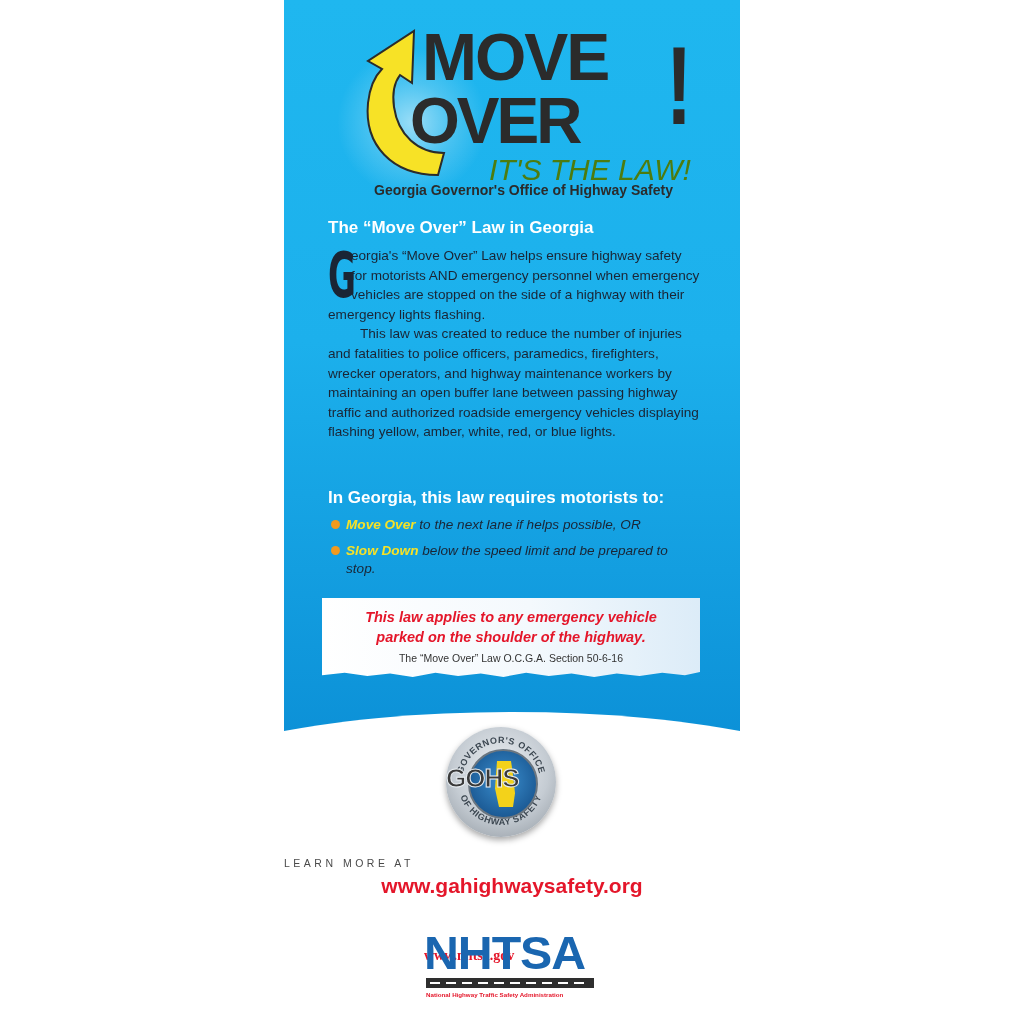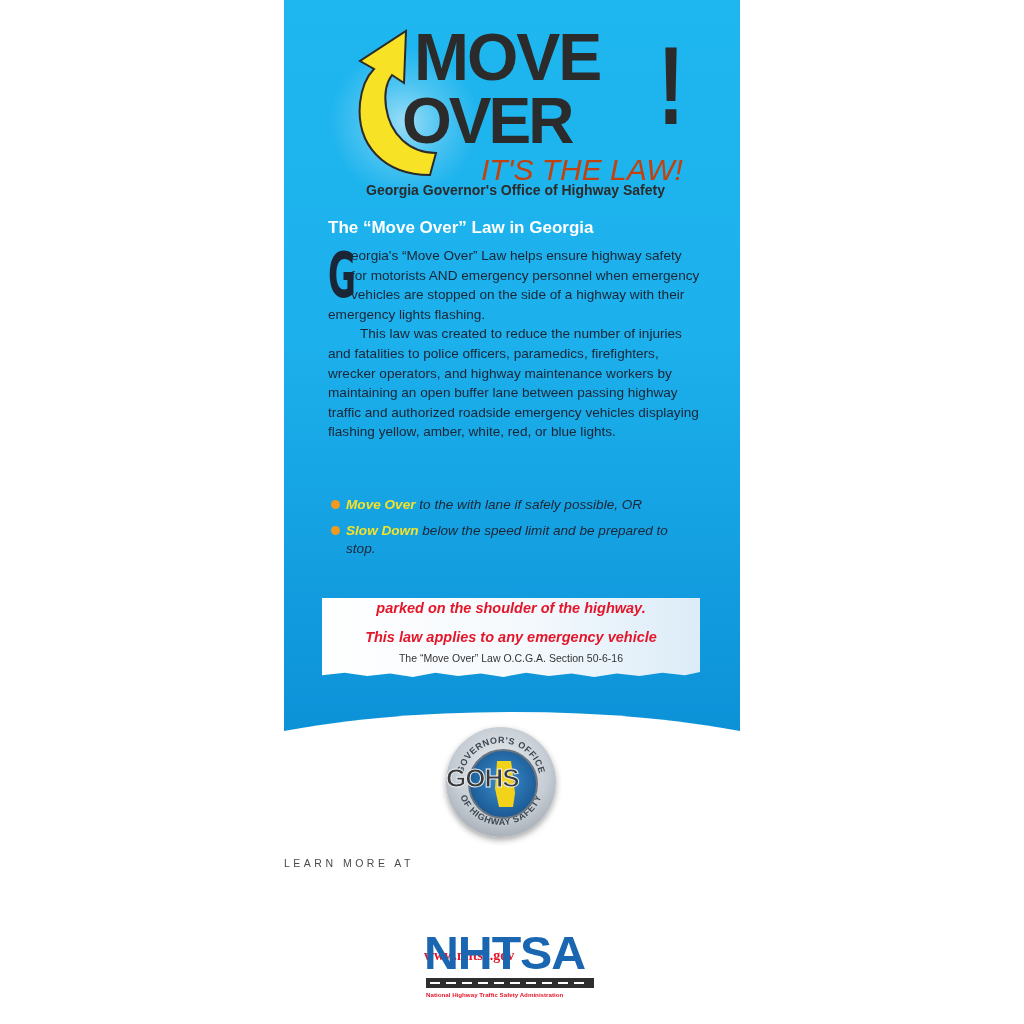--- a/index.html
+++ b/index.html
@@ -3,28 +3,28 @@
 <meta charset="utf-8">
 <style>
   html, body { margin:0; padding:0; }
   body { width:1024px; height:1024px; background:#ffffff; position:relative; overflow:hidden; font-family:"Liberation Sans", sans-serif; }
   .panel { position:absolute; left:284px; top:0; width:456px; height:1024px; background:#ffffff; overflow:hidden; }
   .blue { position:absolute; left:0; top:0; width:456px; height:760px;
     background:linear-gradient(180deg,#1fb7ef 0%,#1cb0ec 45%,#139ee0 75%,#0b8fd6 100%); }
   .curve { position:absolute; left:-120px; top:712px; width:696px; height:300px; background:#ffffff; border-radius:50% 50% 0 0 / 26% 26% 0 0; }
 
   
-  .logo { position:absolute; left:0; top:0; width:480px; height:205px; }
+  .logo { position:absolute; left:8px; top:0; width:480px; height:205px; }
   .rays { position:absolute; left:40px; top:40px; width:160px; height:150px;
     background:radial-gradient(circle at 50% 55%, rgba(255,255,255,0.55) 0%, rgba(255,255,255,0.2) 35%, rgba(255,255,255,0) 65%); }
   .arrow { position:absolute; left:50px; top:25px; }
   .t-move { position:absolute; left:130px; top:24px; font-weight:bold; font-size:66px; letter-spacing:-2px; color:#2b2b2b; line-height:66px; }
   .t-over { position:absolute; left:118px; top:80px; font-weight:bold; font-size:64px; letter-spacing:-3px; color:#2b2b2b; line-height:82px; }
   .t-bang { position:absolute; left:374px; top:30px; font-weight:bold; font-size:112px; color:#2b2b2b; line-height:112px; transform:scaleX(0.7); transform-origin:left; }
-  .t-law { position:absolute; left:197px; top:155px; font-style:italic; font-size:30px; color:#c2410c; line-height:30px; }
+  .t-law { position:absolute; left:197px; top:155px; font-style:italic; font-size:30px; color:#4d7c0f; line-height:30px; }
   .t-office { position:absolute; left:82px; top:182px; font-weight:bold; font-size:14px; color:#2b2b2b; line-height:16px; }
 
   .content { position:absolute; left:44px; width:372px; color:#1c2a3a; }
   .h-white { color:#ffffff; font-weight:bold; font-size:17px; line-height:20px; }
   .body-text { font-size:13.6px; line-height:19.6px; color:#1a2535; }
   .dropcap { float:left; font-family:"DejaVu Sans", sans-serif; font-weight:bold; font-size:62px; line-height:54px; height:54px; margin:3px 3px 0 0; color:#1a2535; transform:scaleX(0.55); transform-origin:left; width:20px; }
   .indent { text-indent:32px; }
 
   .list { list-style:none; margin:0; padding:0; }
   .list li { position:relative; padding-left:18px; font-style:italic; font-size:13.6px; line-height:18px; color:#1a2535; margin-bottom:8px; }
@@ -77,35 +77,36 @@
 
   <div class="content" style="top:218px;">
     <div class="h-white">The “Move Over” Law in Georgia</div>
     <div class="body-text" style="margin-top:8px;">
       <span class="dropcap">G</span><span>eorgia's “Move Over” Law helps ensure highway safety for motorists AND emergency personnel when emergency vehicles are stopped on the side of a highway with their emergency lights flashing.</span>
     </div>
     <div class="body-text indent">This law was created to reduce the number of injuries and fatalities to police officers, paramedics, firefighters, wrecker operators, and highway maintenance workers by maintaining an open buffer lane between passing highway traffic and authorized roadside emergency vehicles displaying flashing yellow, amber, white, red, or blue lights.</div>
   </div>
 
   <div class="content" style="top:488px;">
+    <div class="h-white">In Georgia, this law requires motorists to:</div>
     <ul class="list" style="margin-top:8px;">
       <li>
         <span class="bullet"></span>
-        <span class="hl">Move Over</span><span> to the with lane if safely possible, OR</span>
+        <span class="hl">Move Over</span><span> to the next lane if helps possible, OR</span>
       </li>
       <li>
         <span class="bullet"></span>
         <span class="hl">Slow Down</span><span> below the speed limit and be prepared to stop.</span>
       </li>
     </ul>
   </div>
 
   <div class="note">
+    <div class="note-red">This law applies to any emergency vehicle</div>
     <div class="note-red" style="margin-top:0;">parked on the shoulder of the highway.</div>
-    <div class="note-red">This law applies to any emergency vehicle</div>
     <div class="note-cite">The “Move Over” Law O.C.G.A. Section 50-6-16</div>
   </div>
 
   <div class="seal">
     <svg class="seal-svg" width="110" height="110" viewBox="0 0 110 110">
       <defs>
         <path id="arcTop" d="M16,55 A39,39 0 0 1 94,55"></path>
         <path id="arcBot" d="M12,55 A43,43 0 0 0 98,55"></path>
       </defs>
       <text font-family="Liberation Sans, sans-serif" font-weight="bold" font-size="9" fill="#3b4650" letter-spacing="0.6">
@@ -115,20 +116,21 @@
         <textPath href="#arcBot" startOffset="50%" text-anchor="middle">OF HIGHWAY SAFETY</textPath>
       </text>
     </svg>
     <div class="seal-inner">
       <div class="seal-ga"></div>
     </div>
     <div class="seal-gohs">GOHS</div>
   </div>
 
   <div class="learn">LEARN MORE AT</div>
+  <div class="site">www.gahighwaysafety.org</div>
 
   <div class="nhtsa-url">www.nhtsa.gov</div>
   <div class="nhtsa">NHTSA</div>
   <div class="road">
       <div class="road-dash"></div>
     </div>
   <div class="nhtsa-name">National Highway Traffic Safety Administration</div>
 </div>
 
 </body></html>

